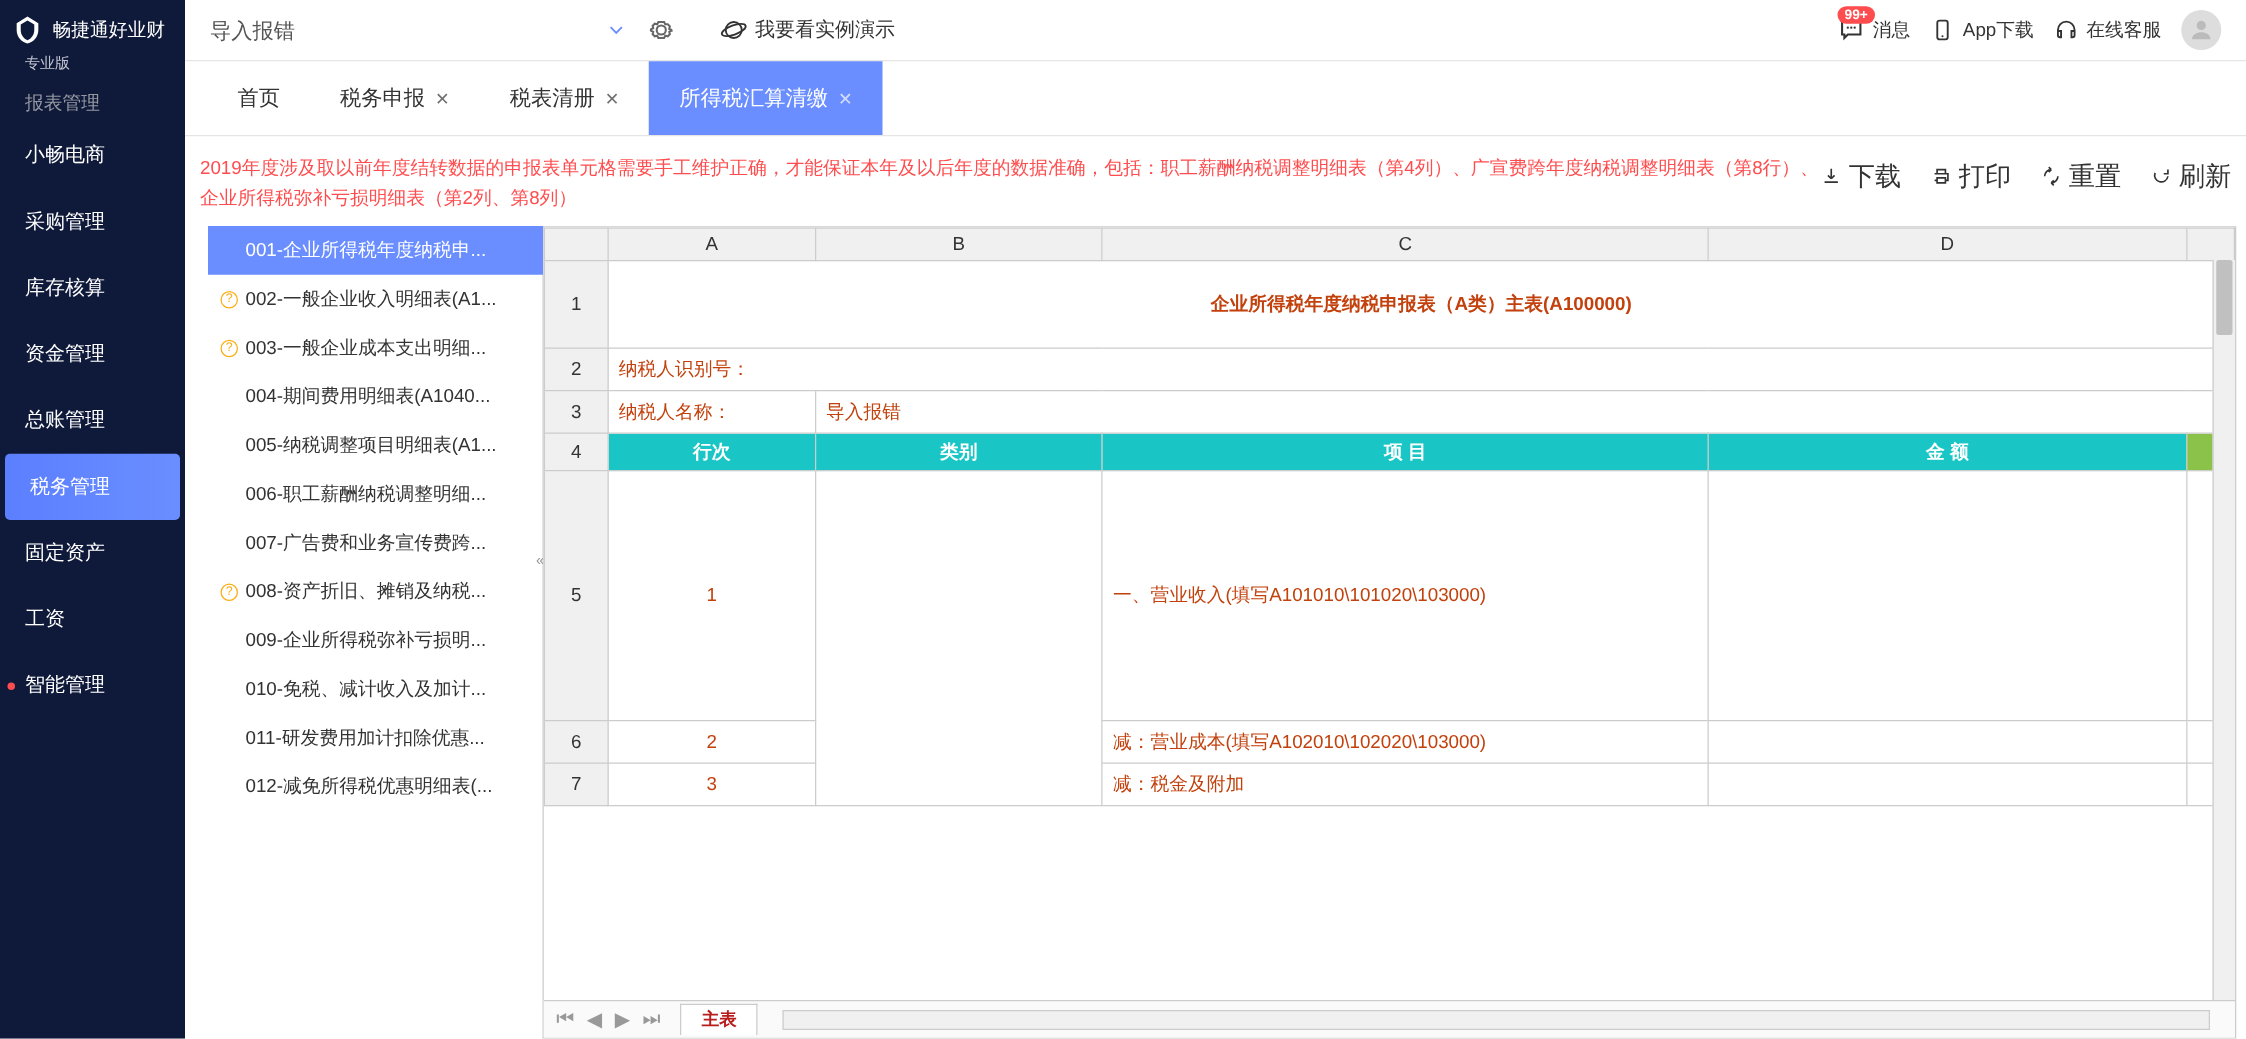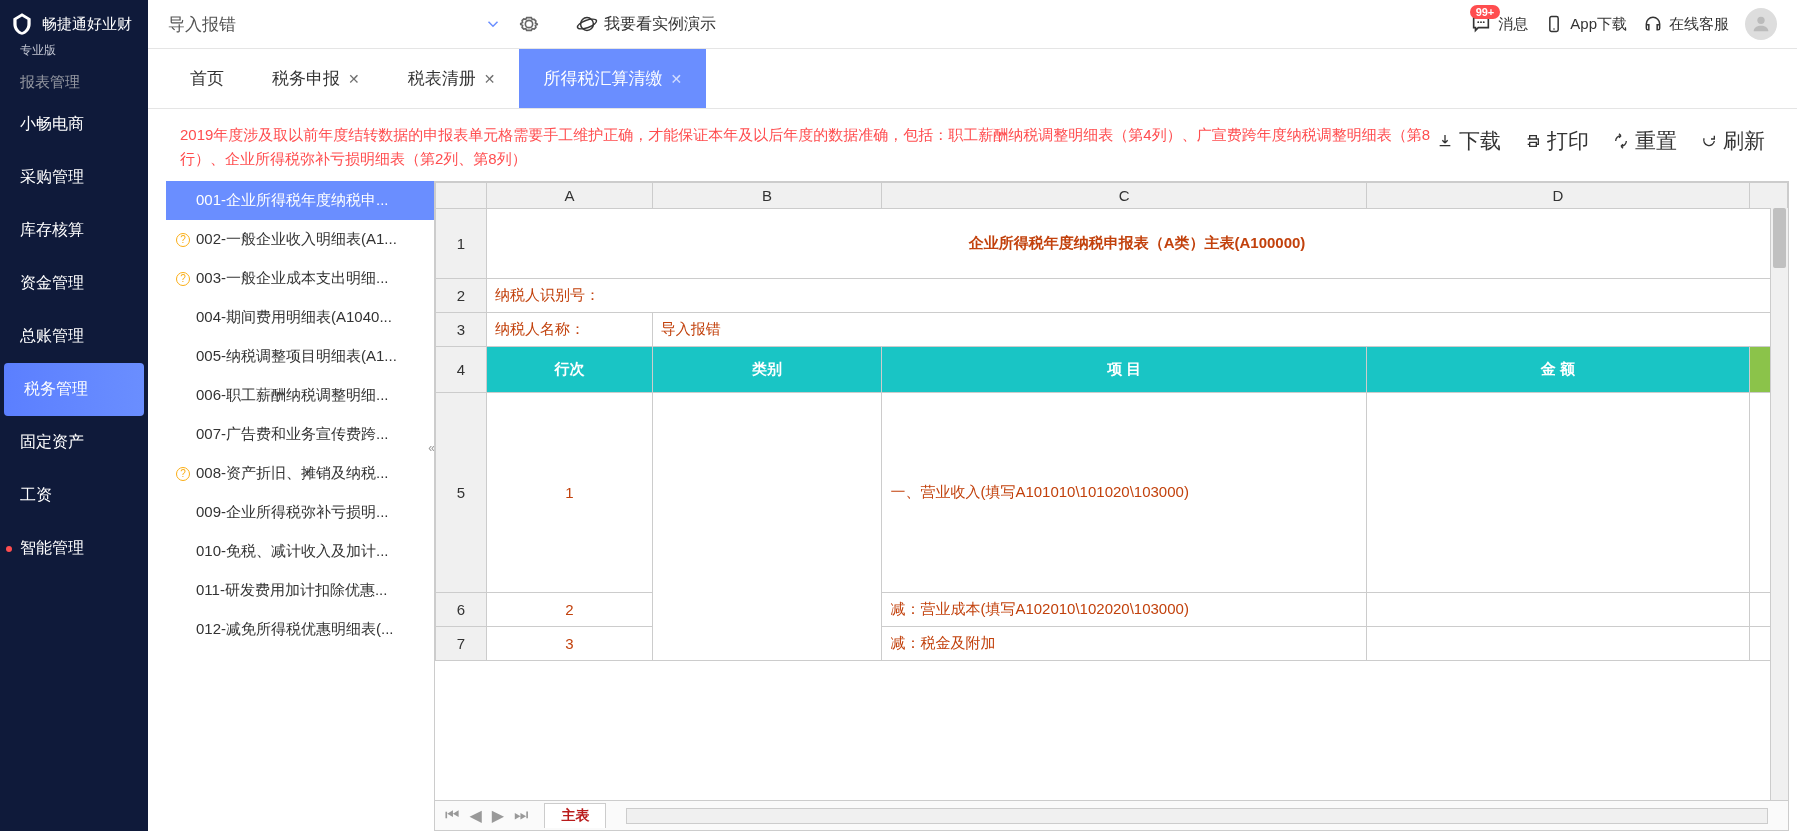--- a/index.html
+++ b/index.html
@@ -33,21 +33,21 @@
 .avatar { width: 32px; height: 32px; border-radius: 50%; background: #ddd; display: flex; align-items: center; justify-content: center; }
 
 
 .tabs { display: flex; padding: 0 18px; border-bottom: 1px solid #e5e5e5; }
 .tab { padding: 18px 24px; font-size: 17px; color: #333; cursor: pointer; display: flex; align-items: center; gap: 8px; }
 .tab.active { background: #6a8eff; color: #fff; }
 .tab-close { font-size: 14px; opacity: 0.7; }
 
 
 .content { flex: 1; display: flex; flex-direction: column; min-height: 0; }
-.warn-row { display: flex; align-items: flex-start; padding: 14px 32px 10px; }
+.warn-row { display: flex; align-items: flex-start; padding: 14px 12px 10px; }
 .warn-text { color: #ff4d4f; font-size: 15px; flex: 1; line-height: 1.6; }
 .actions { display: flex; gap: 24px; align-items: center; padding-top: 4px; }
 .action-btn { display: flex; align-items: center; gap: 6px; color: #333; font-size: 21px; cursor: pointer; white-space: nowrap; }
 
 .workspace { flex: 1; display: flex; min-height: 0; padding: 0 8px 0 18px; gap: 0; }
 
 
 .tree { width: 268px; flex-shrink: 0; overflow-y: auto; position: relative; }
 .tree-item { padding: 10px 12px 10px 30px; font-size: 15px; color: #333; cursor: pointer; white-space: nowrap; overflow: hidden; text-overflow: ellipsis; position: relative; }
 .tree-item.selected { background: #6a8eff; color: #fff; }
@@ -57,21 +57,21 @@
 
 .sheet-wrap { flex: 1; min-width: 0; display: flex; flex-direction: column; border: 1px solid #ccc; position: relative; }
 .sheet-scroll { flex: 1; overflow: auto; }
 table.sheet { border-collapse: collapse; width: 100%; table-layout: fixed; }
 table.sheet th, table.sheet td { border: 1px solid #ccc; font-size: 15px; }
 .corner { background: #f0f0f0; width: 40px; height: 26px; }
 .colhead { background: #f0f0f0; text-align: center; height: 26px; font-weight: normal; color: #333; }
 .rowhead { background: #f0f0f0; text-align: center; width: 40px; color: #333; font-weight: normal; }
 .cell { padding: 4px 8px; color: #c2410c; background: #fff; }
 .title-cell { text-align: center; font-size: 20px; font-weight: bold; height: 70px; }
-.hdr-teal { background: #19c5c5; color: #fff; text-align: center; font-weight: bold; height: 46px; }
+.hdr-teal { background: #19c5c5; color: #fff; text-align: center; font-weight: bold; height: 30px; }
 .hdr-green { background: #8bc34a; }
 .r2 { height: 34px; }
 .r3 { height: 34px; }
 .r5 { height: 200px; }
 .r6 { height: 34px; }
 .r7 { height: 34px; }
 .vscroll { position: absolute; right: 0; top: 26px; bottom: 30px; width: 18px; background: #f0f0f0; border-left: 1px solid #ccc; }
 .vscroll-thumb { position: absolute; top: 0; left: 2px; right: 2px; height: 60px; background: #c0c0c0; border-radius: 2px; }
 .sheet-footer { height: 30px; display: flex; align-items: center; border-top: 1px solid #ccc; background: #fafafa; }
 .sheet-nav { display: flex; gap: 2px; padding: 0 6px; }

